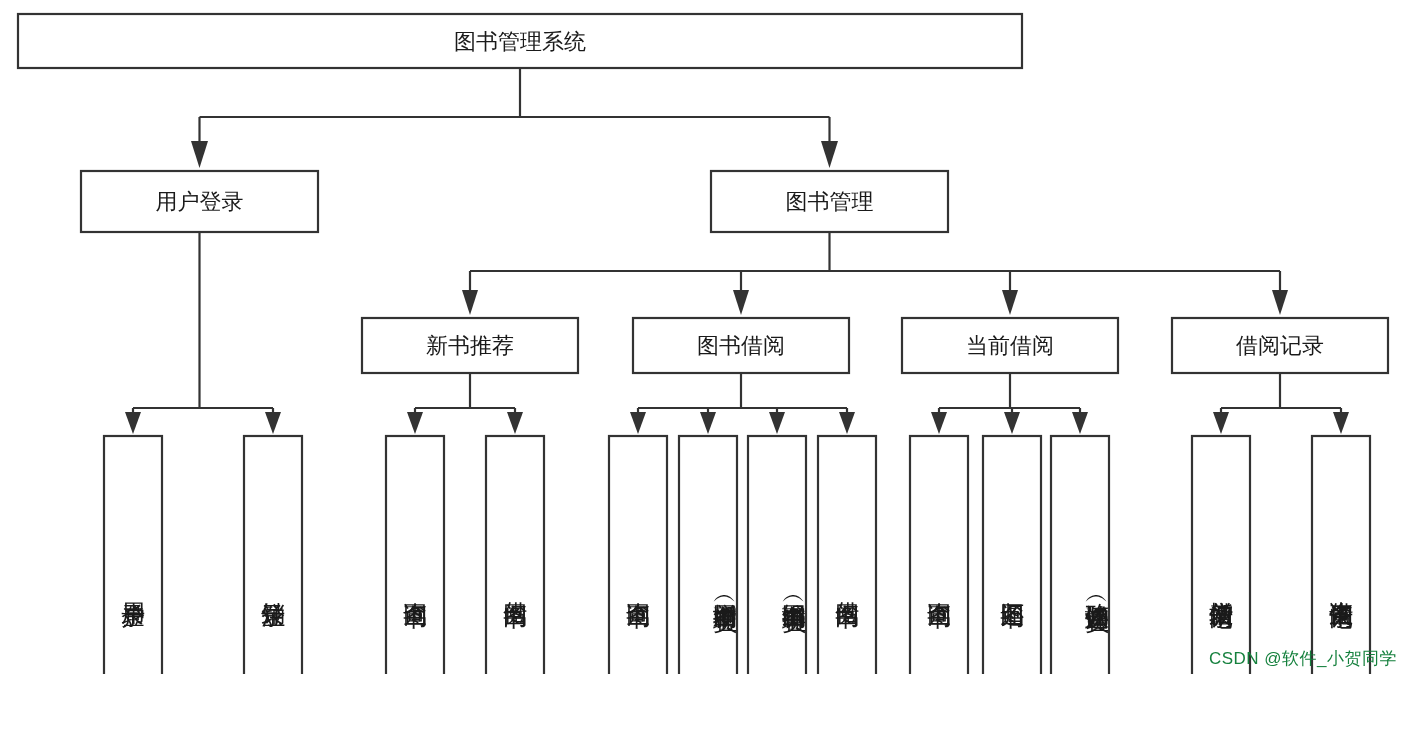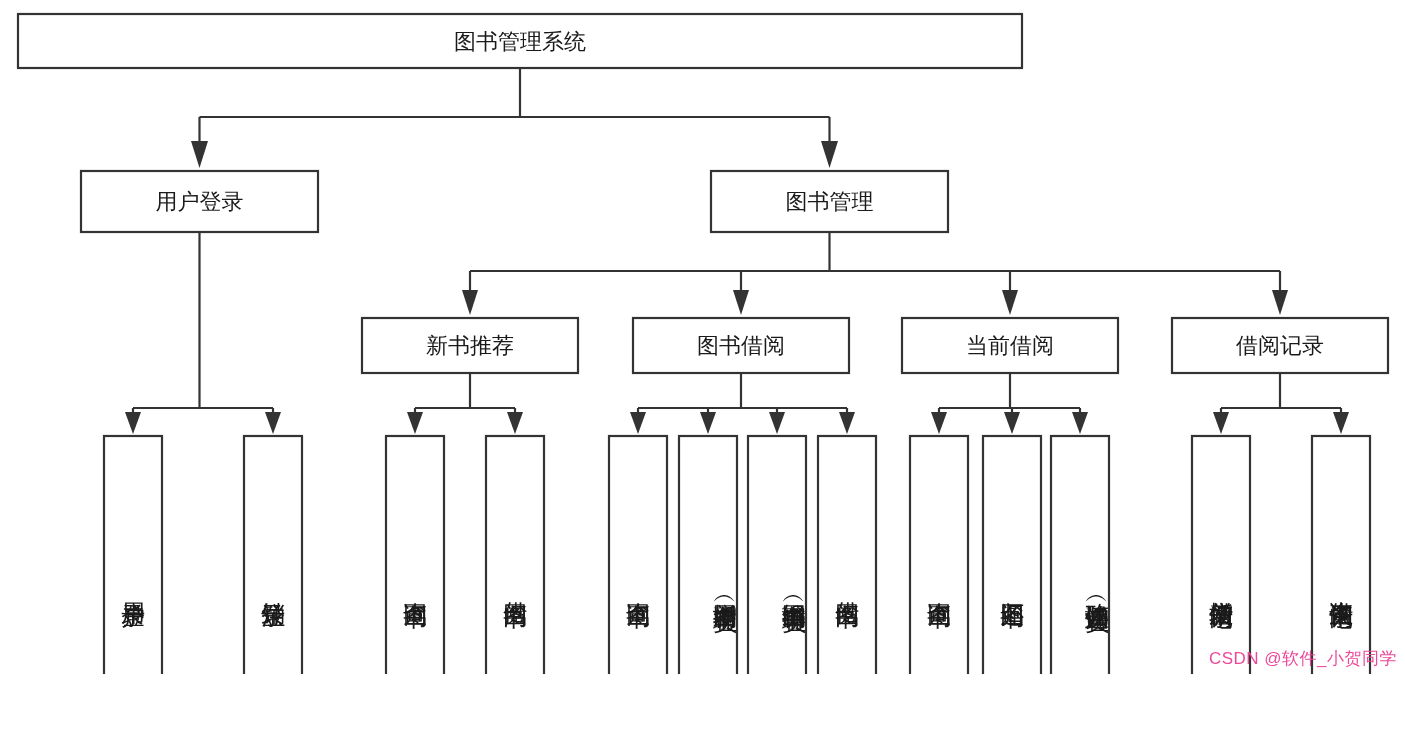--- a/index.html
+++ b/index.html
@@ -61,21 +61,21 @@
     text-align: center;
     white-space: nowrap;
     pointer-events: none;
   }
   .watermark {
     position: absolute;
     right: 8px;
     bottom: 4px;
     font-family: "Liberation Sans", "DejaVu Sans", sans-serif;
     font-size: 17px;
-    color: #ec4899;
+    color: #15803d;
     letter-spacing: 0.5px;
     white-space: nowrap;
   }
 </style>
 </head>
 <body>
 
 <div id="stage">
 
   <svg class="diagram" viewBox="0 0 1405 747">

